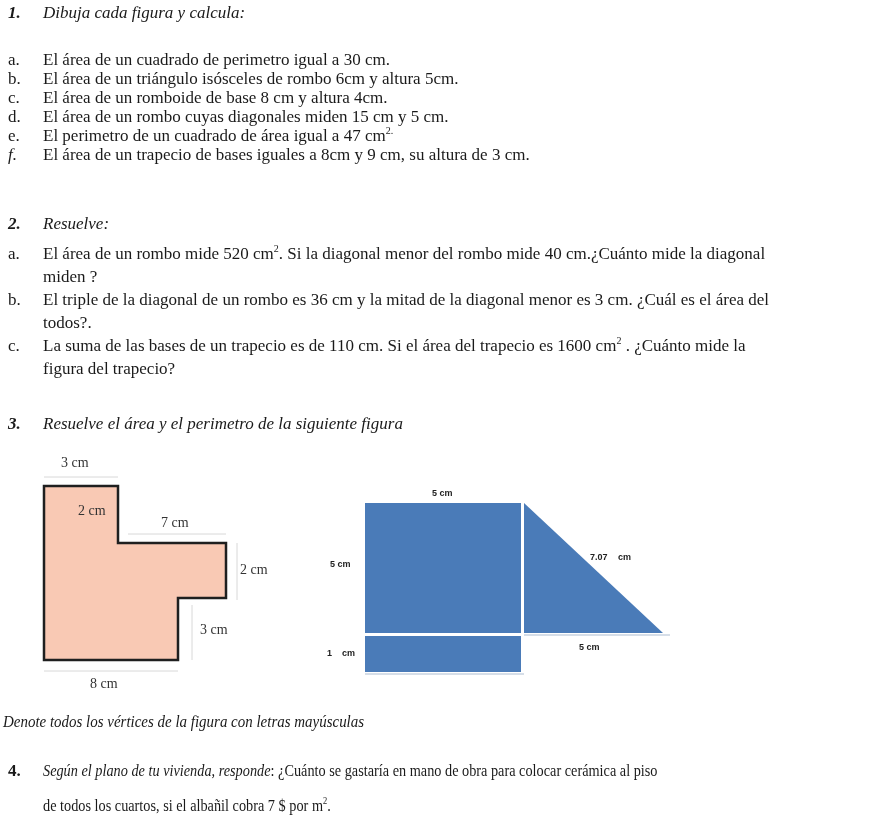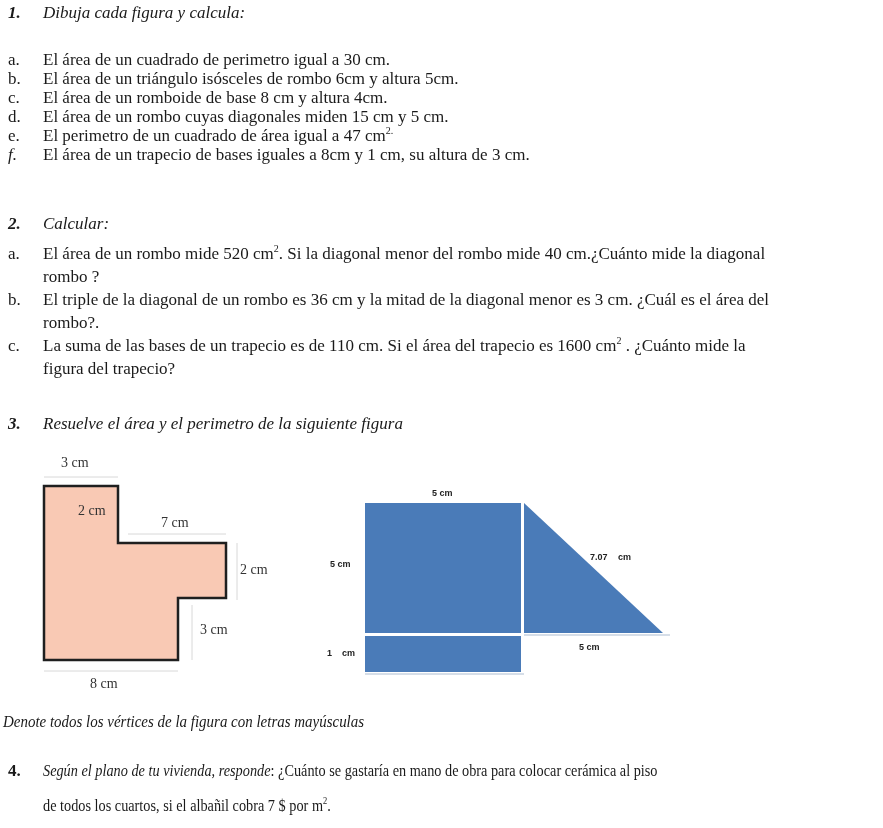--- a/index.html
+++ b/index.html
@@ -38,40 +38,40 @@
 <div class="line" style="top:107px;">
     <span class="lbl">d.</span>
     <span class="txt">El área de un rombo cuyas diagonales miden 15 cm y 5 cm.</span>
   </div>
 <div class="line" style="top:126px;">
     <span class="lbl">e.</span>
     <span class="txt"><span>El perimetro de un cuadrado de área igual a 47 cm</span><sup>2.</sup></span>
   </div>
 <div class="line" style="top:145px;">
     <span class="lbl" style="font-style:italic;">f.</span>
-    <span class="txt">El área de un trapecio de bases iguales a 8cm y 1 cm, su altura de 3 cm.</span>
+    <span class="txt">El área de un trapecio de bases iguales a 8cm y 9 cm, su altura de 3 cm.</span>
   </div>
 
 <div class="line h" style="top:214px;">
   <span class="lbl">2.</span>
-  <span class="txt">Calcular:</span>
+  <span class="txt">Resuelve:</span>
 </div>
 <div class="line" style="top:244px;">
     <span class="lbl">a.</span>
     <span class="txt"><span>El área de un rombo mide 520 cm</span><sup>2</sup><span>. Si la diagonal menor del rombo mide 40 cm.¿Cuánto mide la diagonal</span></span>
   </div>
 <div class="line" style="top:267px;">
-    <span class="txt">rombo ?</span>
+    <span class="txt">miden ?</span>
   </div>
 <div class="line" style="top:290px;">
     <span class="lbl">b.</span>
     <span class="txt">El triple de la diagonal de un rombo es 36 cm y la mitad de la diagonal menor es 3 cm. ¿Cuál es el área del</span>
   </div>
 <div class="line" style="top:313px;">
-    <span class="txt">rombo?.</span>
+    <span class="txt">todos?.</span>
   </div>
 <div class="line" style="top:336px;">
     <span class="lbl">c.</span>
     <span class="txt"><span>La suma de las bases de un trapecio es de 110 cm. Si el área del trapecio es 1600 cm</span><sup>2</sup><span> . ¿Cuánto mide la</span></span>
   </div>
 <div class="line" style="top:359px;">
     <span class="txt">figura del trapecio?</span>
   </div>
 
 <div class="line h" style="top:414px;">

